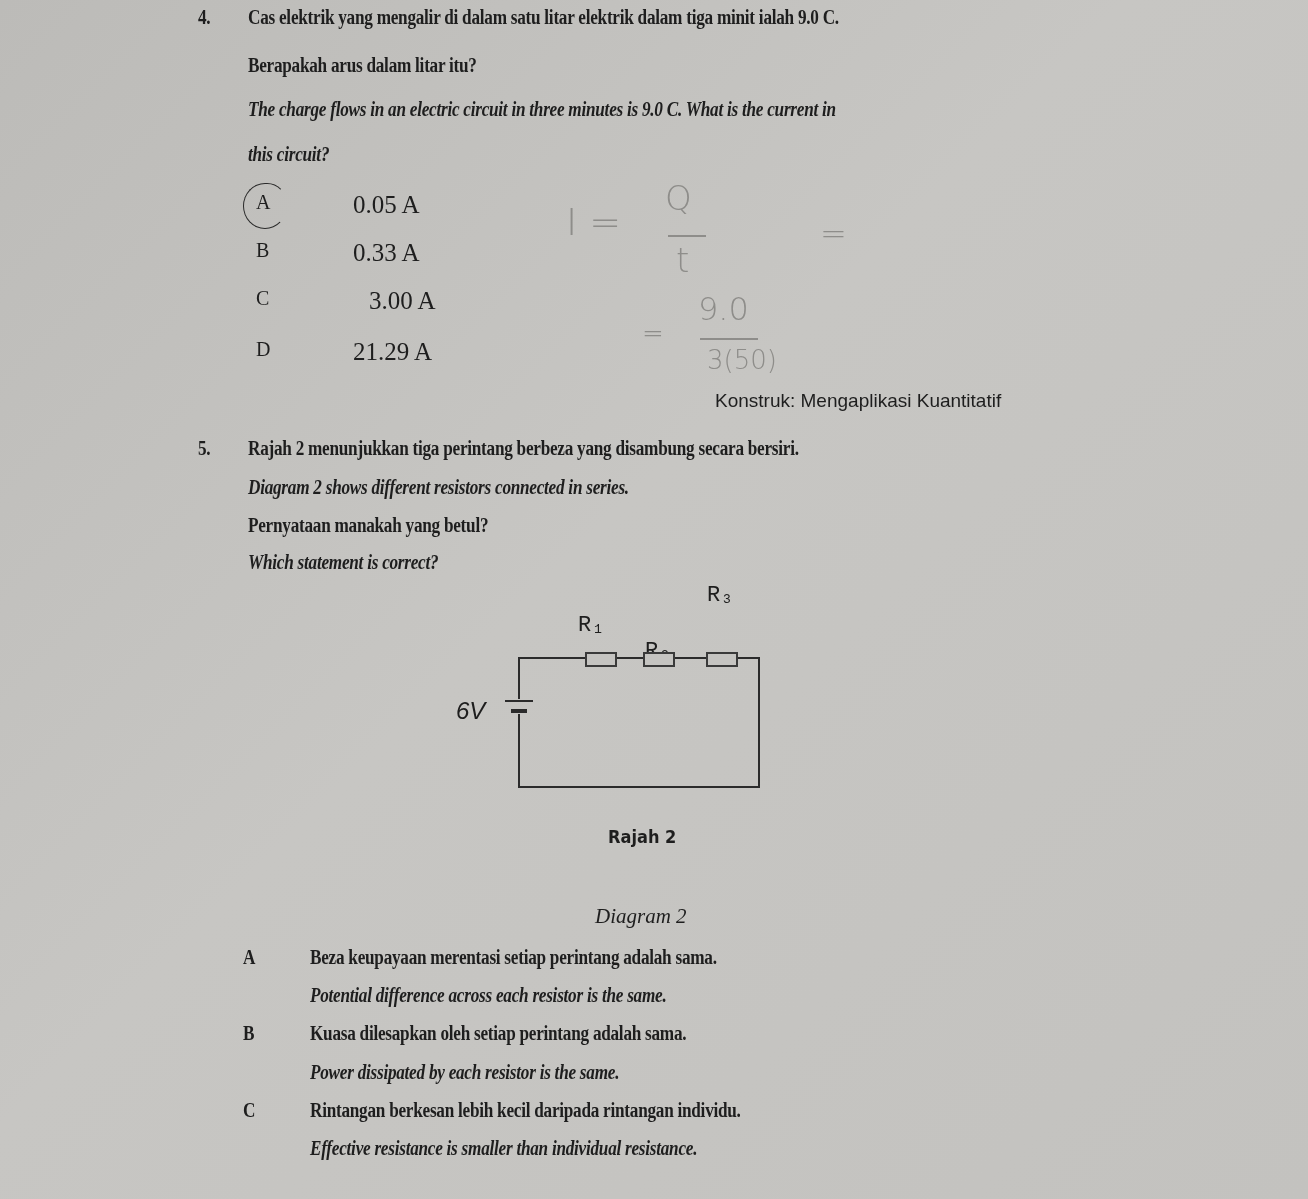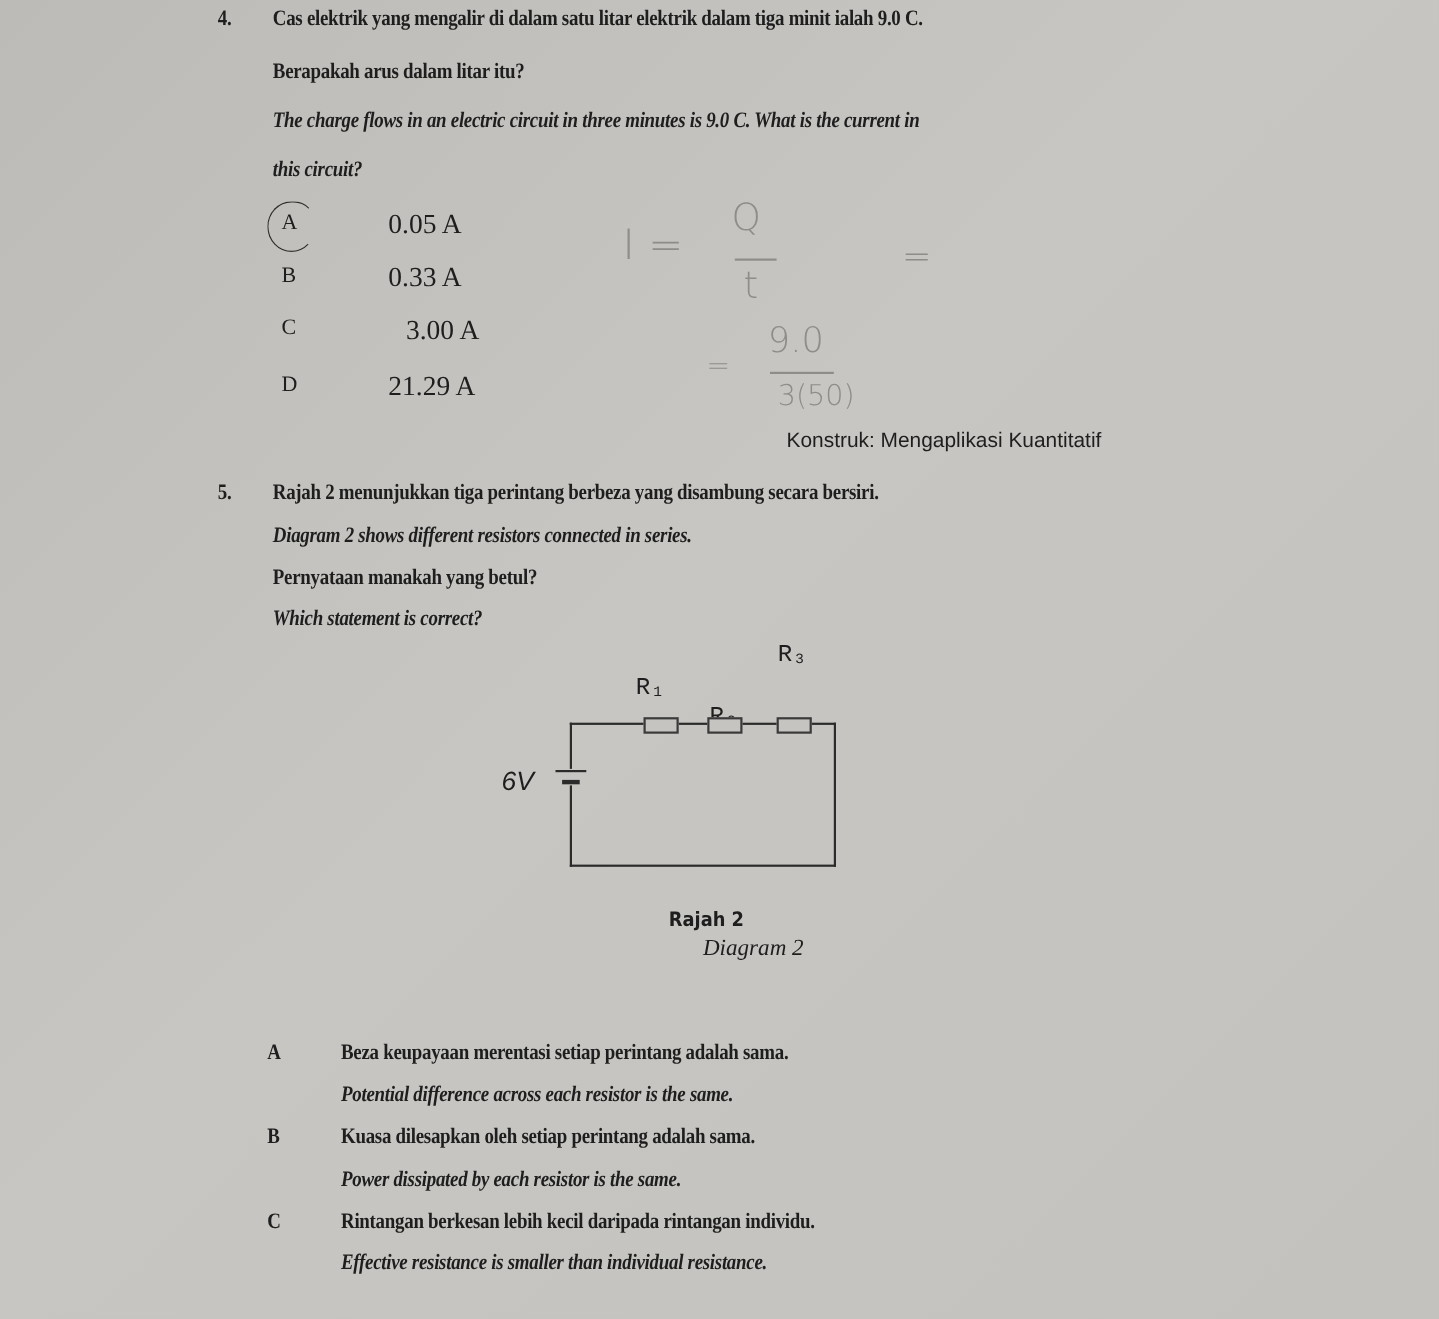--- a/index.html
+++ b/index.html
@@ -83,21 +83,21 @@
 
   <div class="wire" style="left:505px; top:700px; width:28px; height:2px;"></div>
   <div class="wire" style="left:511px; top:709px; width:16px; height:4px;"></div>
   <div class="abs volt" style="left:456px; top:697px;">6V</div>
 
   <div class="resistor" style="left:585px; top:652px;"></div>
   <div class="resistor" style="left:643px; top:652px;"></div>
   <div class="resistor" style="left:706px; top:652px;"></div>
 
   <div class="abs caption-b" style="left:608px; top:826px;">Rajah 2</div>
-  <div class="abs caption-i" style="left:595px; top:849px;margin-left:44px;">Diagram 2</div>
+  <div class="abs caption-i" style="left:595px; top:904px;">Diagram 2</div>
 </div>
 
 <div class="abs q" style="left:243px; top:946px;">A</div>
 <div class="abs q" style="left:310px; top:946px;">Beza keupayaan merentasi setiap perintang adalah sama.</div>
 <div class="abs q it" style="left:310px; top:984px;">Potential difference across each resistor is the same.</div>
 
 <div class="abs q" style="left:243px; top:1022px;">B</div>
 <div class="abs q" style="left:310px; top:1022px;">Kuasa dilesapkan oleh setiap perintang adalah sama.</div>
 <div class="abs q it" style="left:310px; top:1061px;">Power dissipated by each resistor is the same.</div>
 

